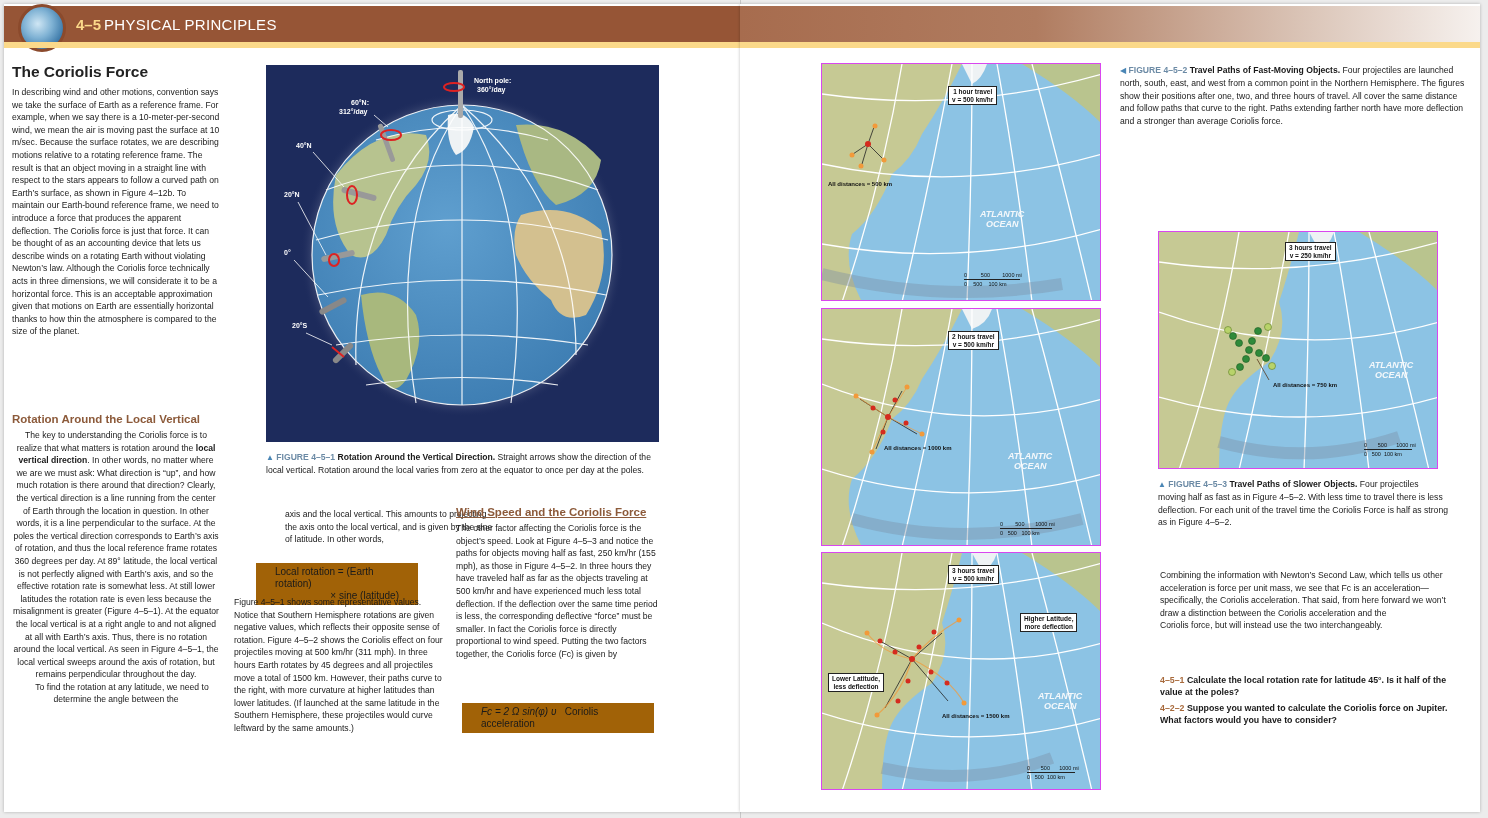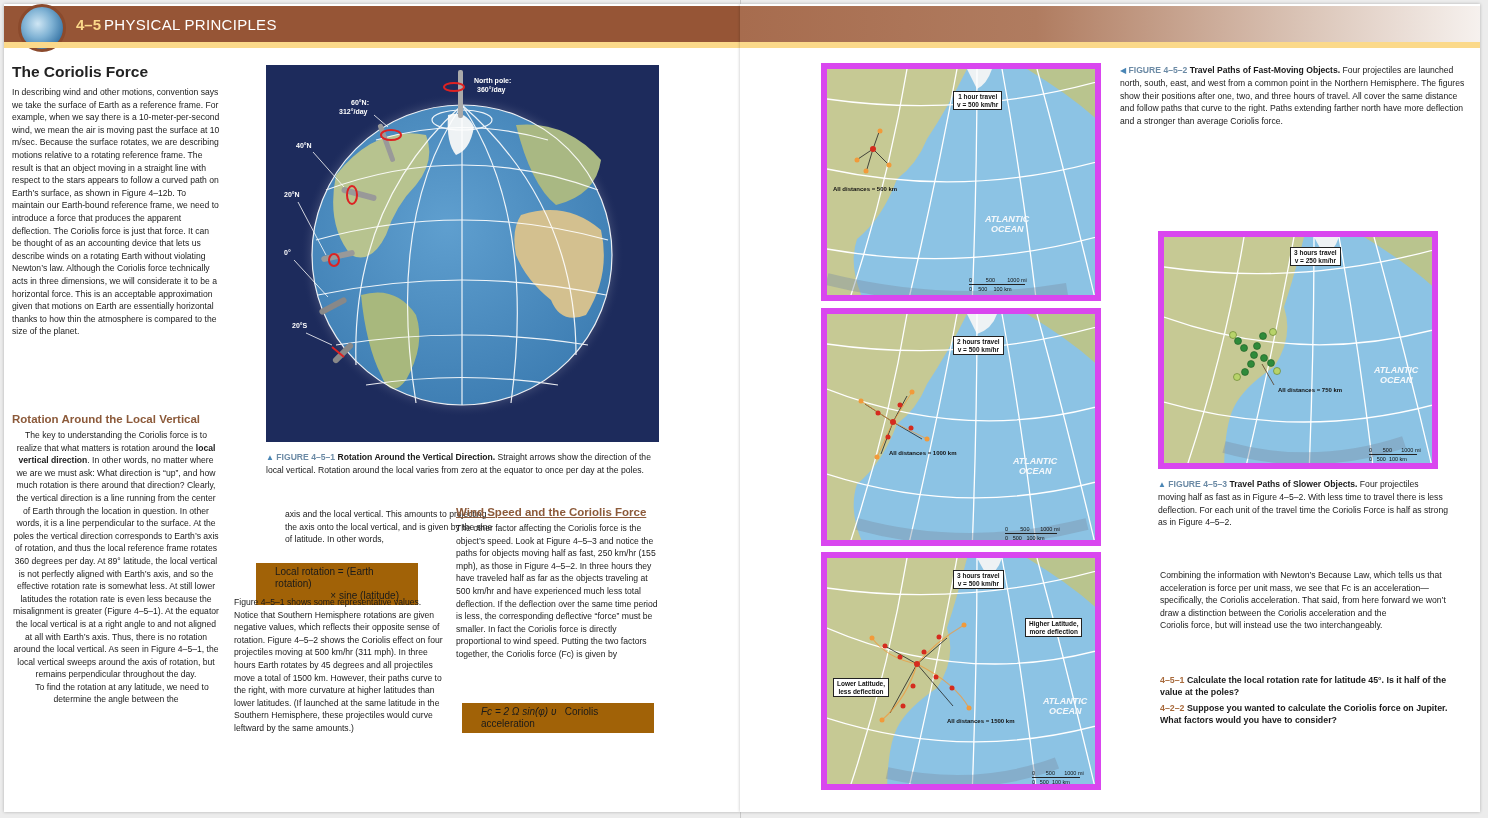--- a/index.html
+++ b/index.html
@@ -22,21 +22,21 @@
   .body p.indent { text-indent: 12px; }
   .body b { font-weight: bold; }
   .formula { position: absolute; background: #a16207; font-size: 10px; color: #1a1a1a; padding: 3px 19px; line-height: 12px; }
   .caption { position: absolute; font-size: 8.6px; line-height: 12.4px; color: #1a1a1a; }
   .caption .fig { color: #6b8aa5; font-weight: bold; }
   .caption .title { font-weight: bold; }
   .caption .arrow { color: #4a86b5; font-size: 8px; }
   .qnum { color: #a86a3c; font-weight: bold; }
   .q { position: absolute; font-size: 8.8px; line-height: 12px; color: #1a1a1a; font-weight: bold; margin-top: 20px; }
   .globe-frame { position: absolute; left: 262px; top: 61px; width: 393px; height: 377px; background: #1d2b5c; overflow: hidden; }
-  .map { position: absolute; width: 280px; height: 238px; border: 6px solid #d946ef; overflow: hidden; background: #8cc3e4; }
+  .map { position: absolute; width: 280px; height: 238px; border: 1px solid #d946ef; overflow: hidden; background: #8cc3e4; }
   .map-label { position: absolute; background: #fff; border: 1px solid #222; font-size: 6.5px; font-weight: bold; text-align: center; line-height: 7.5px; padding: 1px 3px; color: #111; }
   .ocean-label { position: absolute; font-size: 9px; font-style: italic; color: #f4f8fb; text-align: center; line-height: 10px; font-weight: bold; }
   .small-label { position: absolute; font-size: 6px; color: #111; font-weight: bold; white-space: nowrap; }
   .scale { position: absolute; font-size: 5.5px; color: #111; }
   .divider { position: absolute; left: 740px; top: 0; width: 1px; height: 818px; background: #c8c8c8; }
 </style>
 </head>
 <body>
 
 <div class="spread">
@@ -409,21 +409,21 @@
     </div>
 
     <div class="caption" style="left:418px; top:474px; width:290px;">
       <span class="arrow">▲</span>
       <span class="fig">FIGURE 4–5–3</span>
       <span class="title">Travel Paths of Slower Objects.</span>
       <span>Four projectiles moving half as fast as in Figure 4–5–2. With less time to travel there is less deflection. For each unit of the travel time the Coriolis Force is half as strong as in Figure 4–5–2.</span>
     </div>
 
     <div class="body" style="left:420px; top:565px; width:305px;">
-      <p>Combining the information with Newton’s Because Law, which tells us that acceleration is force per unit mass, we see that Fᴄ is an acceleration—specifically, the Coriolis acceleration. That said, from here forward we won’t draw a distinction between the Coriolis acceleration and the</p>
+      <p>Combining the information with Newton’s Second Law, which tells us other acceleration is force per unit mass, we see that Fᴄ is an acceleration—specifically, the Coriolis acceleration. That said, from here forward we won’t draw a distinction between the Coriolis acceleration and the</p>
       <p>Coriolis force, but will instead use the two interchangeably.</p>
     </div>
 
     <div class="q" style="left:420px; top:650px; width:305px;">
       <span class="qnum">4–5–1</span>
       <span>Calculate the local rotation rate for latitude 45°. Is it half of the value at the poles?</span>
     </div>
     <div class="q" style="left:420px; top:678px; width:305px;">
       <span class="qnum">4–2–2</span>
       <span>Suppose you wanted to calculate the Coriolis force on Jupiter. What factors would you have to consider?</span>

